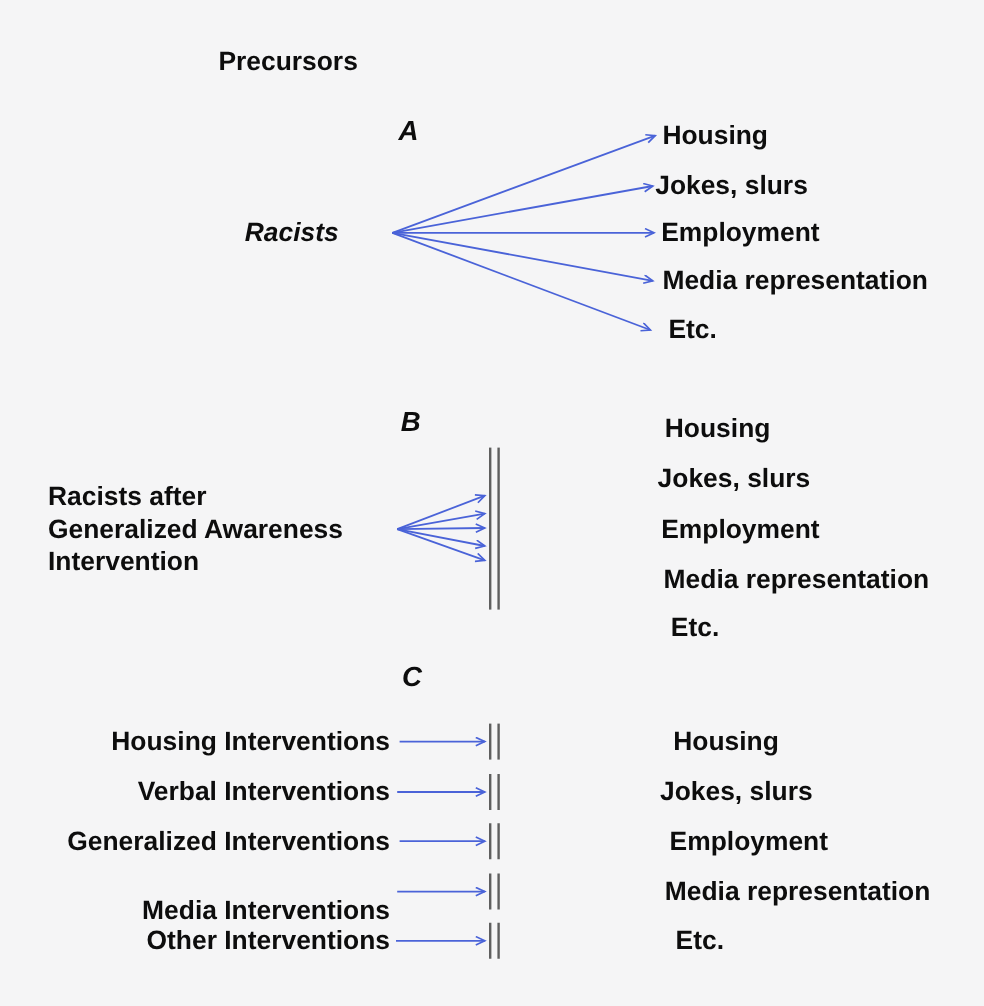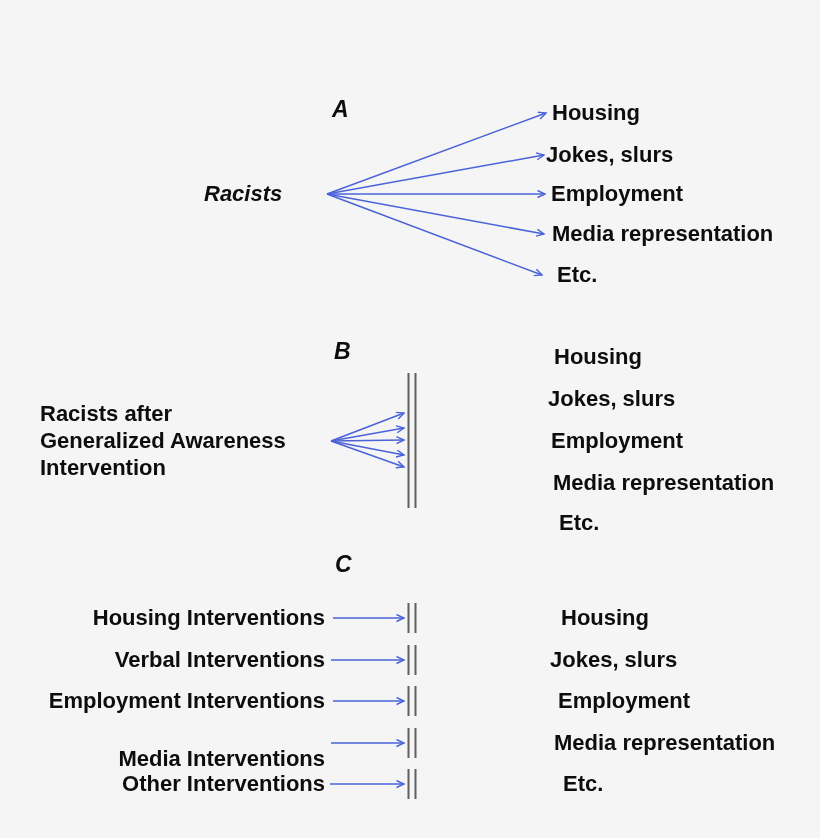--- a/index.html
+++ b/index.html
@@ -88,20 +88,21 @@
       <line class="arrow" x1="331" y1="743" x2="404" y2="743" marker-end="url(#ah)"></line>
       <line class="barrier" x1="408.5" y1="728" x2="408.5" y2="758"></line>
       <line class="barrier" x1="415.5" y1="728" x2="415.5" y2="758"></line>
 
       <line class="arrow" x1="330" y1="784" x2="404" y2="784" marker-end="url(#ah)"></line>
       <line class="barrier" x1="408.5" y1="769" x2="408.5" y2="799"></line>
       <line class="barrier" x1="415.5" y1="769" x2="415.5" y2="799"></line>
     </g>
   </svg>
 
+  <div class="lbl" style="left:182px;top:38px;">Precursors</div>
 
   <div class="lbl panel-letter" style="left:332px;top:96px;">A</div>
   <div class="lbl" style="left:204px;top:181px;font-style:italic;">Racists</div>
   <div class="lbl" style="left:552px;top:100px;">Housing</div>
   <div class="lbl" style="left:546px;top:142px;">Jokes, slurs</div>
   <div class="lbl" style="left:551px;top:181px;">Employment</div>
   <div class="lbl" style="left:552px;top:221px;">Media representation</div>
   <div class="lbl" style="left:557px;top:262px;">Etc.</div>
 
   <div class="lbl panel-letter" style="left:334px;top:338px;">B</div>
@@ -113,21 +114,21 @@
   <div class="lbl" style="left:554px;top:344px;">Housing</div>
   <div class="lbl" style="left:548px;top:386px;">Jokes, slurs</div>
   <div class="lbl" style="left:551px;top:428px;">Employment</div>
   <div class="lbl" style="left:553px;top:470px;">Media representation</div>
   <div class="lbl" style="left:559px;top:510px;">Etc.</div>
 
   <div class="lbl panel-letter" style="left:335px;top:551px;">C</div>
 
   <div class="lbl right-align" style="left:0px;width:325px;top:605px;">Housing Interventions</div>
   <div class="lbl right-align" style="left:0px;width:325px;top:647px;">Verbal Interventions</div>
-  <div class="lbl right-align" style="left:0px;width:325px;top:688px;">Employment Interventions</div>
+  <div class="lbl right-align" style="left:0px;width:325px;top:688px;">Generalized Interventions</div>
   <div class="lbl right-align" style="left:0px;width:325px;top:746px;">Media Interventions</div>
   <div class="lbl right-align" style="left:0px;width:325px;top:771px;">Other Interventions</div>
 
   <div class="lbl" style="left:561px;top:605px;">Housing</div>
   <div class="lbl" style="left:550px;top:647px;">Jokes, slurs</div>
   <div class="lbl" style="left:558px;top:688px;">Employment</div>
   <div class="lbl" style="left:554px;top:730px;">Media representation</div>
   <div class="lbl" style="left:563px;top:771px;">Etc.</div>
 
 </div>

